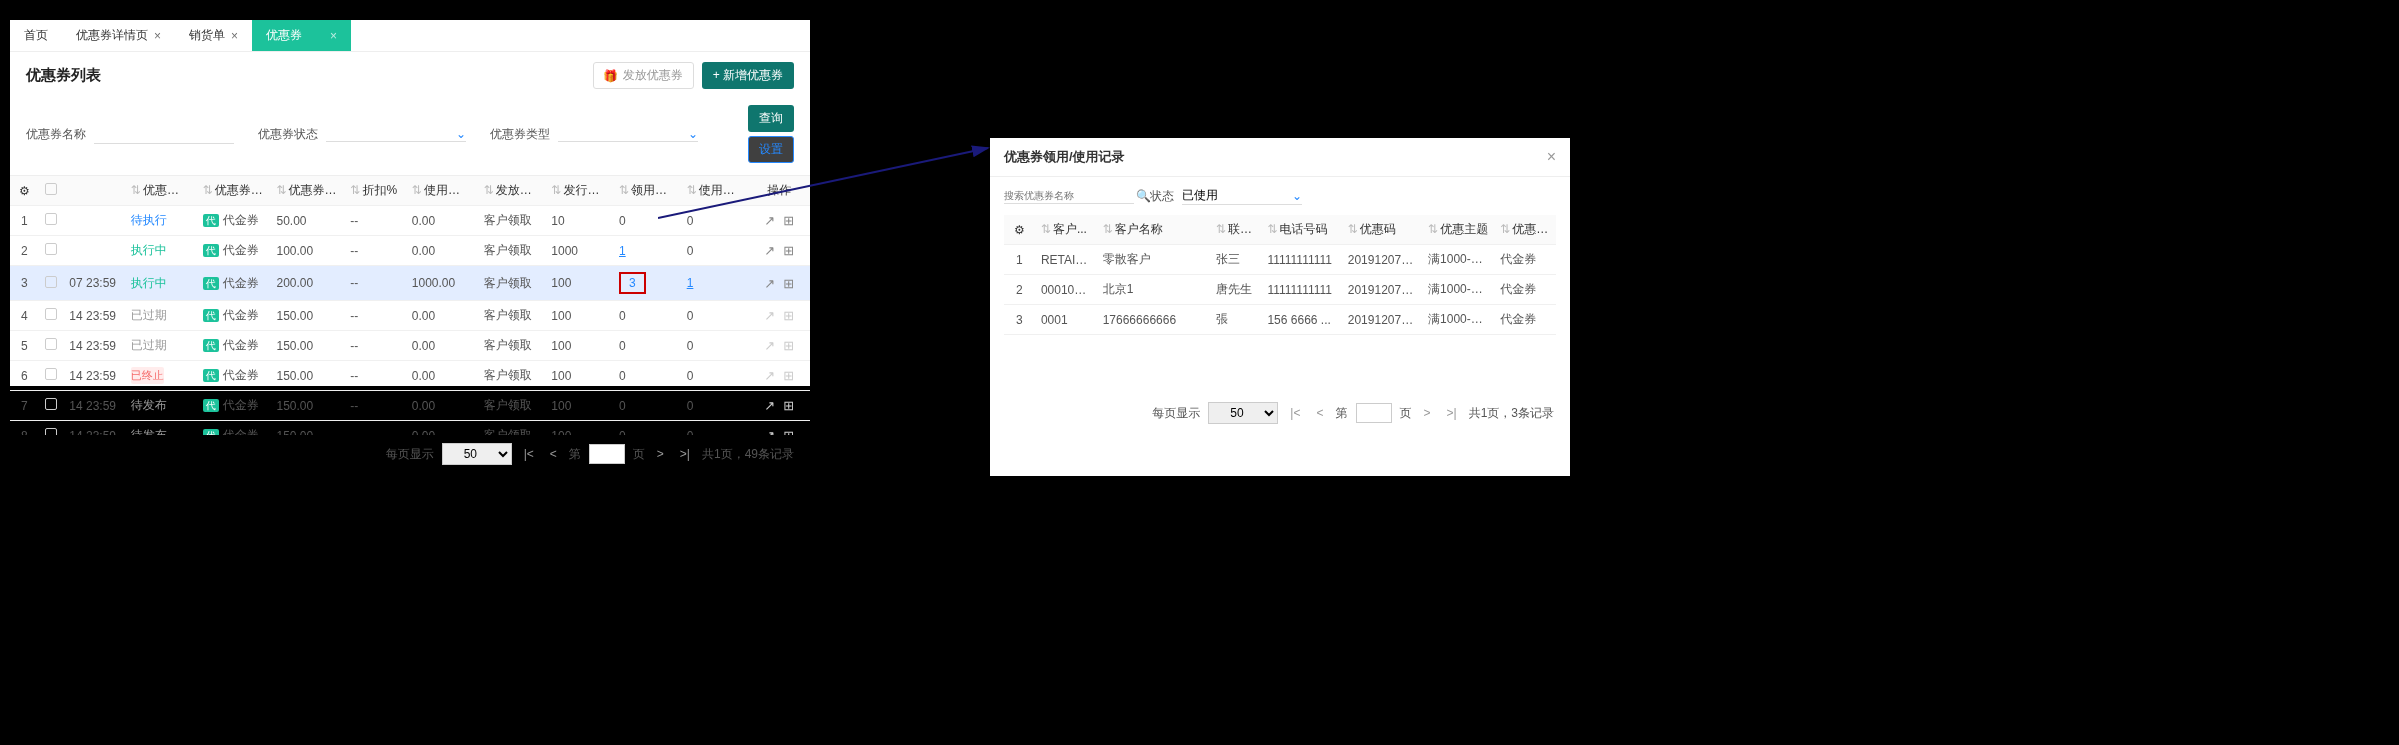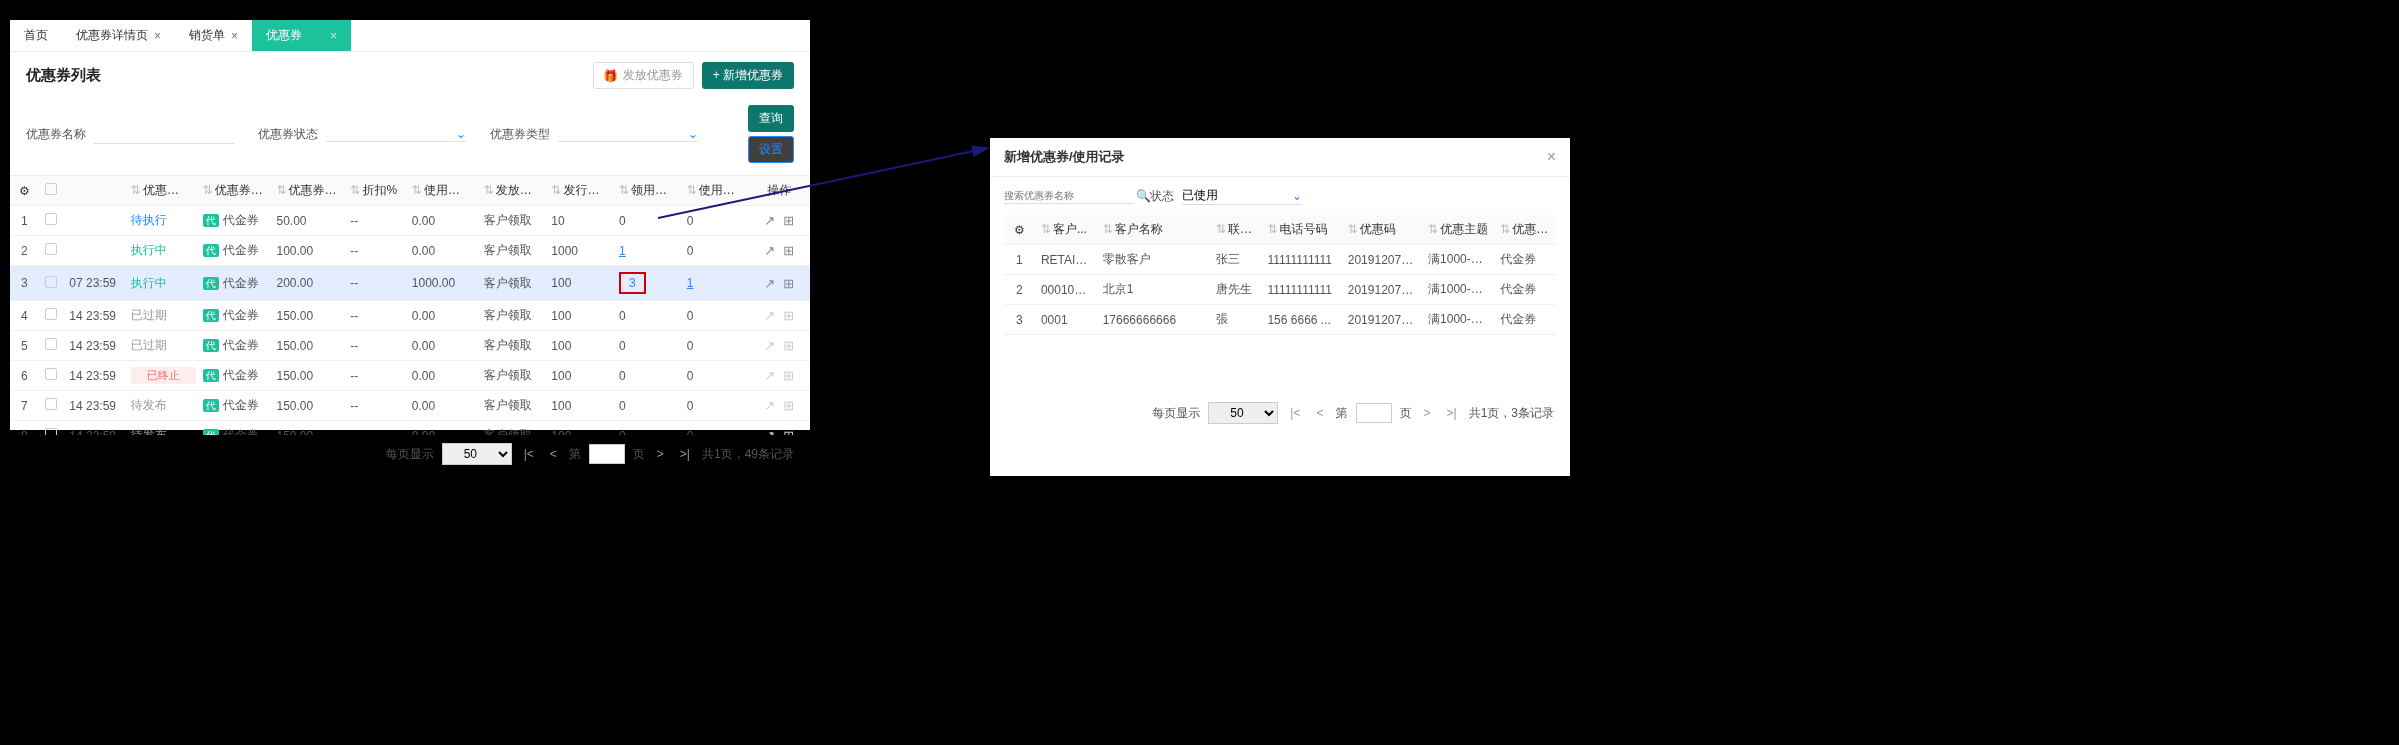--- a/index.html
+++ b/index.html
@@ -1,19 +1,19 @@
 <!DOCTYPE html>
 <html><head>
 <meta charset="utf-8">
 <style>
 * { margin: 0; padding: 0; box-sizing: border-box; font-family: -apple-system, "PingFang SC", "Microsoft YaHei", sans-serif; }
 body { background: #000; width: 2399px; height: 745px; position: relative; font-size: 12px; }
 
 .panel { background: #fff; position: absolute; }
-.panel-left { left: 10px; top: 20px; width: 800px; height: 410px; }
+.panel-left { left: 10px; top: 20px; width: 800px; height: 366px; }
 .panel-right { left: 990px; top: 138px; width: 580px; height: 338px; }
 
 .tabs { display: flex; border-bottom: 1px solid #eee; height: 32px; align-items: stretch; }
 .tab { padding: 0 14px; display: flex; align-items: center; gap: 6px; color: #333; cursor: pointer; font-size: 12px; }
 .tab.active { background: #1cc29b; color: #fff; gap: 28px; }
 .tab .close { font-size: 12px; color: inherit; opacity: .7; }
 
 .page-header { display: flex; justify-content: space-between; align-items: center; padding: 10px 16px; }
 .page-title { font-size: 15px; font-weight: 600; color: #222; }
 .hdr-actions { display: flex; gap: 8px; }
@@ -38,21 +38,21 @@
 th .sort { color: #bbb; margin-right: 2px; }
 td.right, th.right { text-align: left; }
 td.center, th.center { text-align: center; }
 tr.highlight td { background: #e3edff; }
 .cb { width: 12px; height: 12px; border: 1px solid #ccc; display: inline-block; border-radius: 2px; }
 
 .status-txt { display: inline-block; }
 .st-pending { color: #2589ff; }
 .st-running { color: #1cc29b; }
 .st-expired { color: #999; }
-.st-stop { background: #ffecec; color: #f56c6c; padding: 1px 16px; border-radius: 2px; font-size: 11px; }
+.st-stop { background: #ffecec; color: #f56c6c; padding: 1px 0; border-radius: 2px; font-size: 11px; }
 .st-unpub { color: #999; }
 .badge-type { background: #1cc29b; color: #fff; font-size: 10px; padding: 1px 3px; border-radius: 2px; margin-right: 4px; }
 
 .link-box { color: #2589ff; border: 2px solid #c00; padding: 2px 8px; display: inline-block; }
 .link-plain { color: #2589ff; text-decoration: underline; }
 
 .op-icons { display: flex; gap: 8px; justify-content: center; }
 .op-icons span { color: #888; cursor: pointer; font-size: 13px; }
 .op-icons.faded span { color: #ccc; }
 
@@ -351,21 +351,21 @@
   <defs>
       <marker id="ah" markerWidth="10" markerHeight="10" refX="8" refY="3" orient="auto">
         <path d="M0,0 L0,6 L9,3 z" fill="#1a1a7a"></path>
       </marker>
     </defs>
   <line x1="0" y1="80" x2="330" y2="10" stroke="#1a1a7a" stroke-width="2" marker-end="url(#ah)"></line>
 </svg>
 
 <div class="panel panel-right">
   <div class="modal-head">
-    <div class="modal-title">新增优惠券/使用记录</div>
+    <div class="modal-title">优惠券领用/使用记录</div>
     <div class="modal-close">×</div>
   </div>
 
   <div class="modal-filters">
     <div class="search-box">
       <input placeholder="搜索优惠券名称" style="">
       <span class="srch">🔍</span>
     </div>
     <div class="filter-item">
       <label>状态</label>

